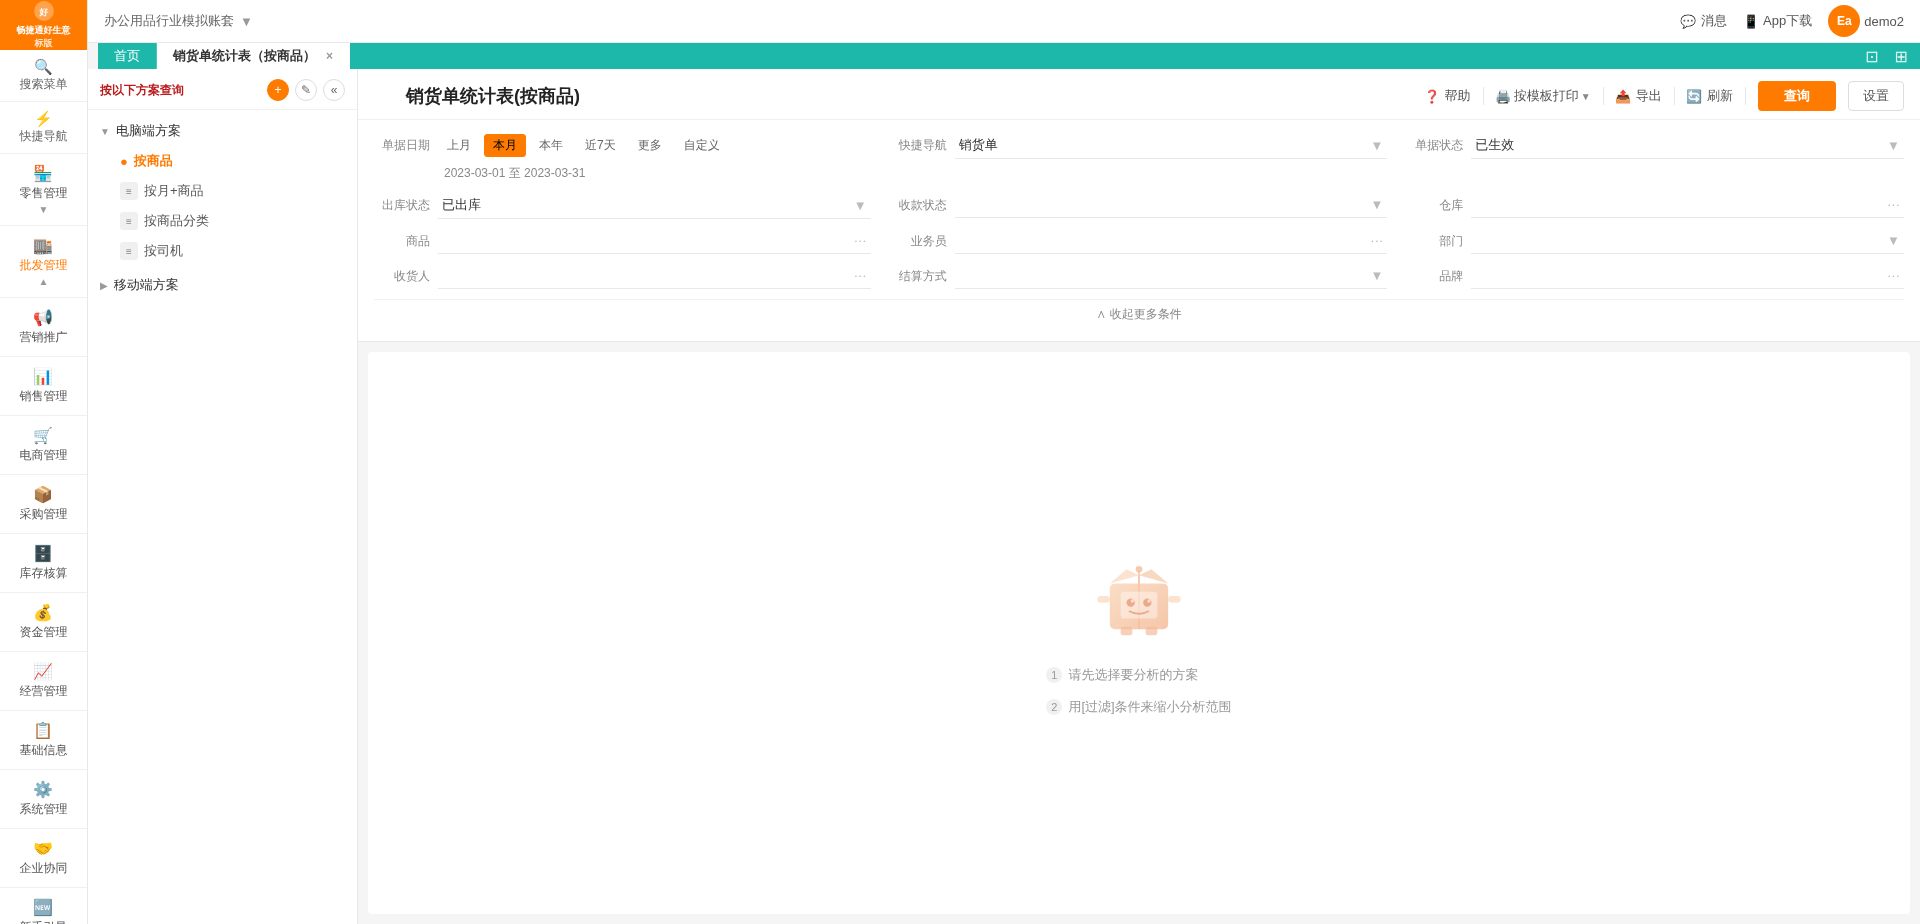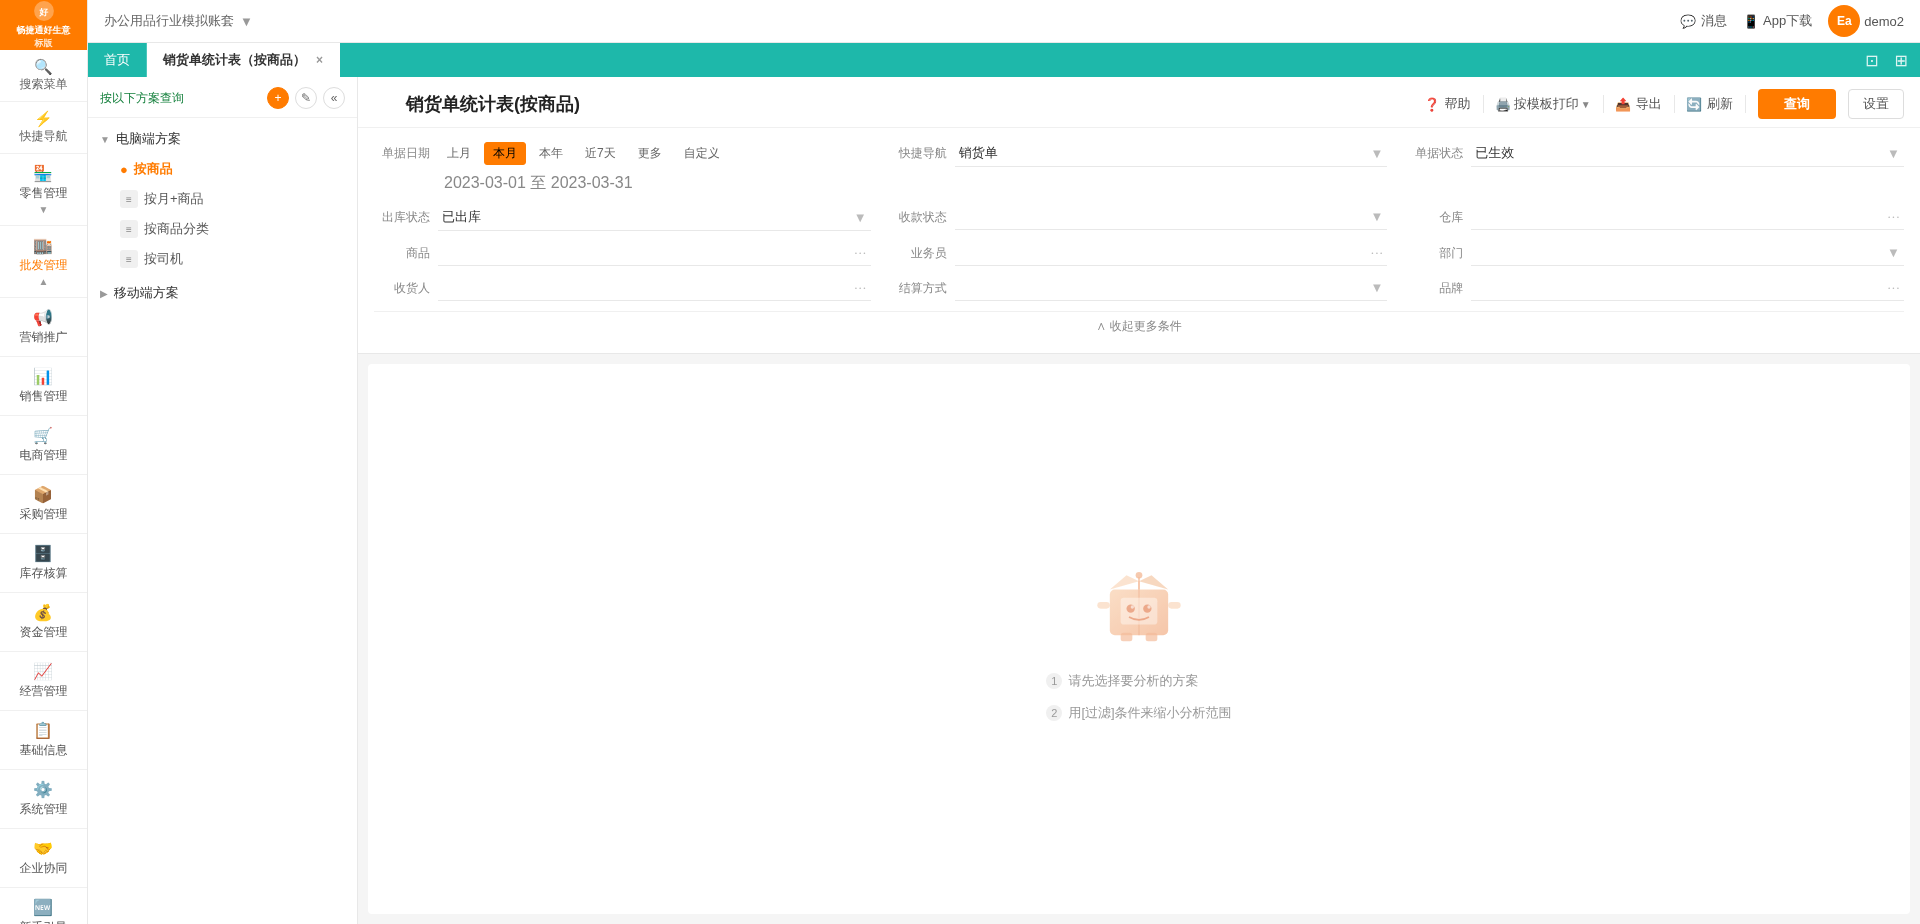--- a/index.html
+++ b/index.html
@@ -109,25 +109,26 @@
       color: #fff;
       display: flex;
       align-items: center;
       justify-content: center;
       font-size: 12px;
       font-weight: bold;
     }
 
     
     .tabbar {
-      height: 34px;
+      height: 26px;
       background: #1eb8aa;
       display: flex;
       align-items: stretch;
       padding: 0 0;
+      margin-left: 10px;
     }
     .tab {
       display: flex;
       align-items: center;
       padding: 0 16px;
       font-size: 13px;
       cursor: pointer;
       gap: 6px;
       border-right: 1px solid rgba(255,255,255,0.2);
     }
@@ -180,22 +181,22 @@
     .left-panel-header {
       padding: 10px 12px 8px;
       font-size: 12px;
       color: #666;
       display: flex;
       align-items: center;
       justify-content: space-between;
       border-bottom: 1px solid #f0f0f0;
     }
     .left-panel-header-title {
-      font-weight: normal;
-      color: #15803d;
+      font-weight: bold;
+      color: #b91c1c;
     }
     .left-panel-actions {
       display: flex;
       align-items: center;
       gap: 6px;
     }
     .left-panel-action-icon {
       width: 22px;
       height: 22px;
       border-radius: 50%;
@@ -635,21 +636,21 @@
           </div>
           <div class="filter-cell">
             <span class="filter-cell-label">单据状态</span>
             <div class="filter-cell-input">
               <span>已生效</span>
               <span style="color:#bbb;">▼</span>
             </div>
           </div>
         </div>
 
-        <div style="padding: 0 0 6px 70px; font-size:16px; color:#888; margin-top:-4px; margin-bottom:4px;">
+        <div style="padding: 0 0 6px 70px; font-size:12px; color:#888; margin-top:-4px; margin-bottom:4px;">
           <span>2023-03-01 至 2023-03-31</span>
         </div>
 
         <div class="filter-section">
           <div class="filter-cell">
             <span class="filter-cell-label">出库状态</span>
             <div class="filter-cell-input">
               <span>已出库</span>
               <span style="color:#bbb;">▼</span>
             </div>

